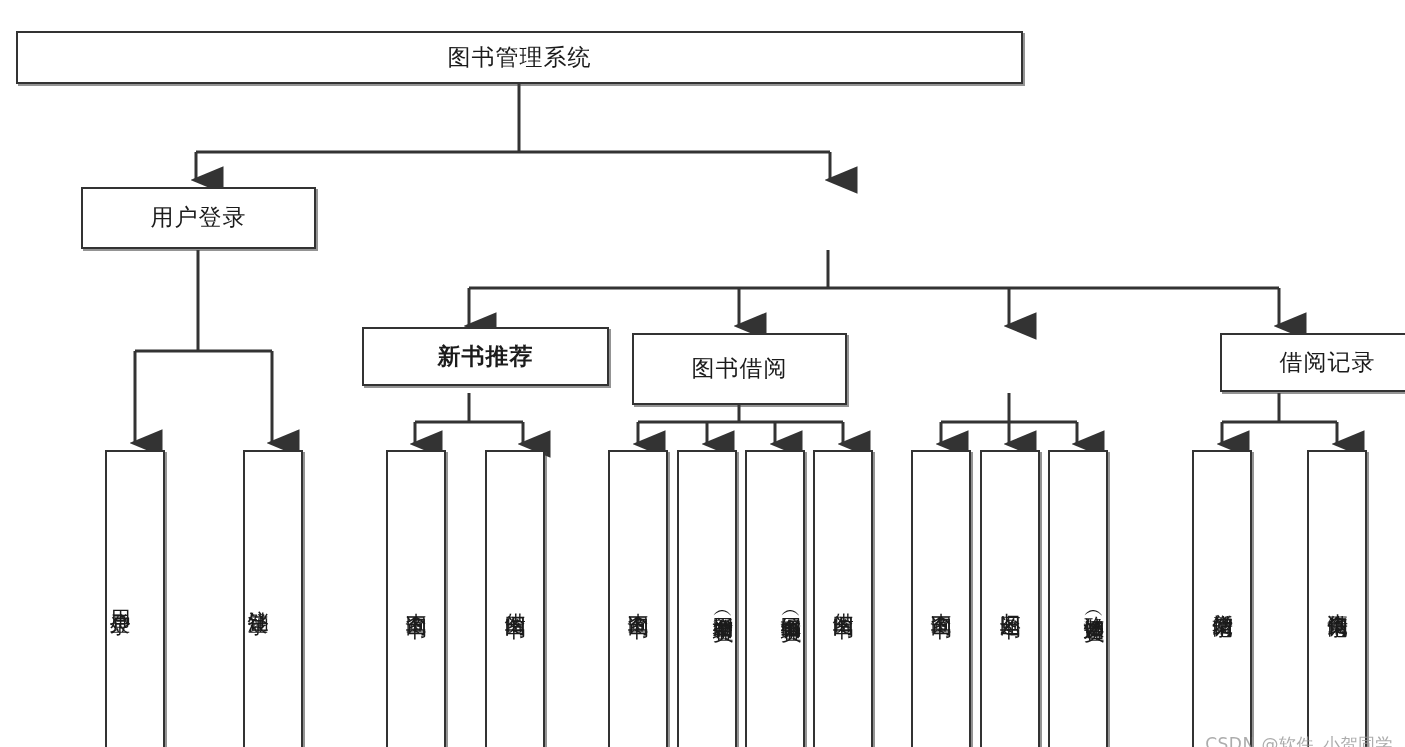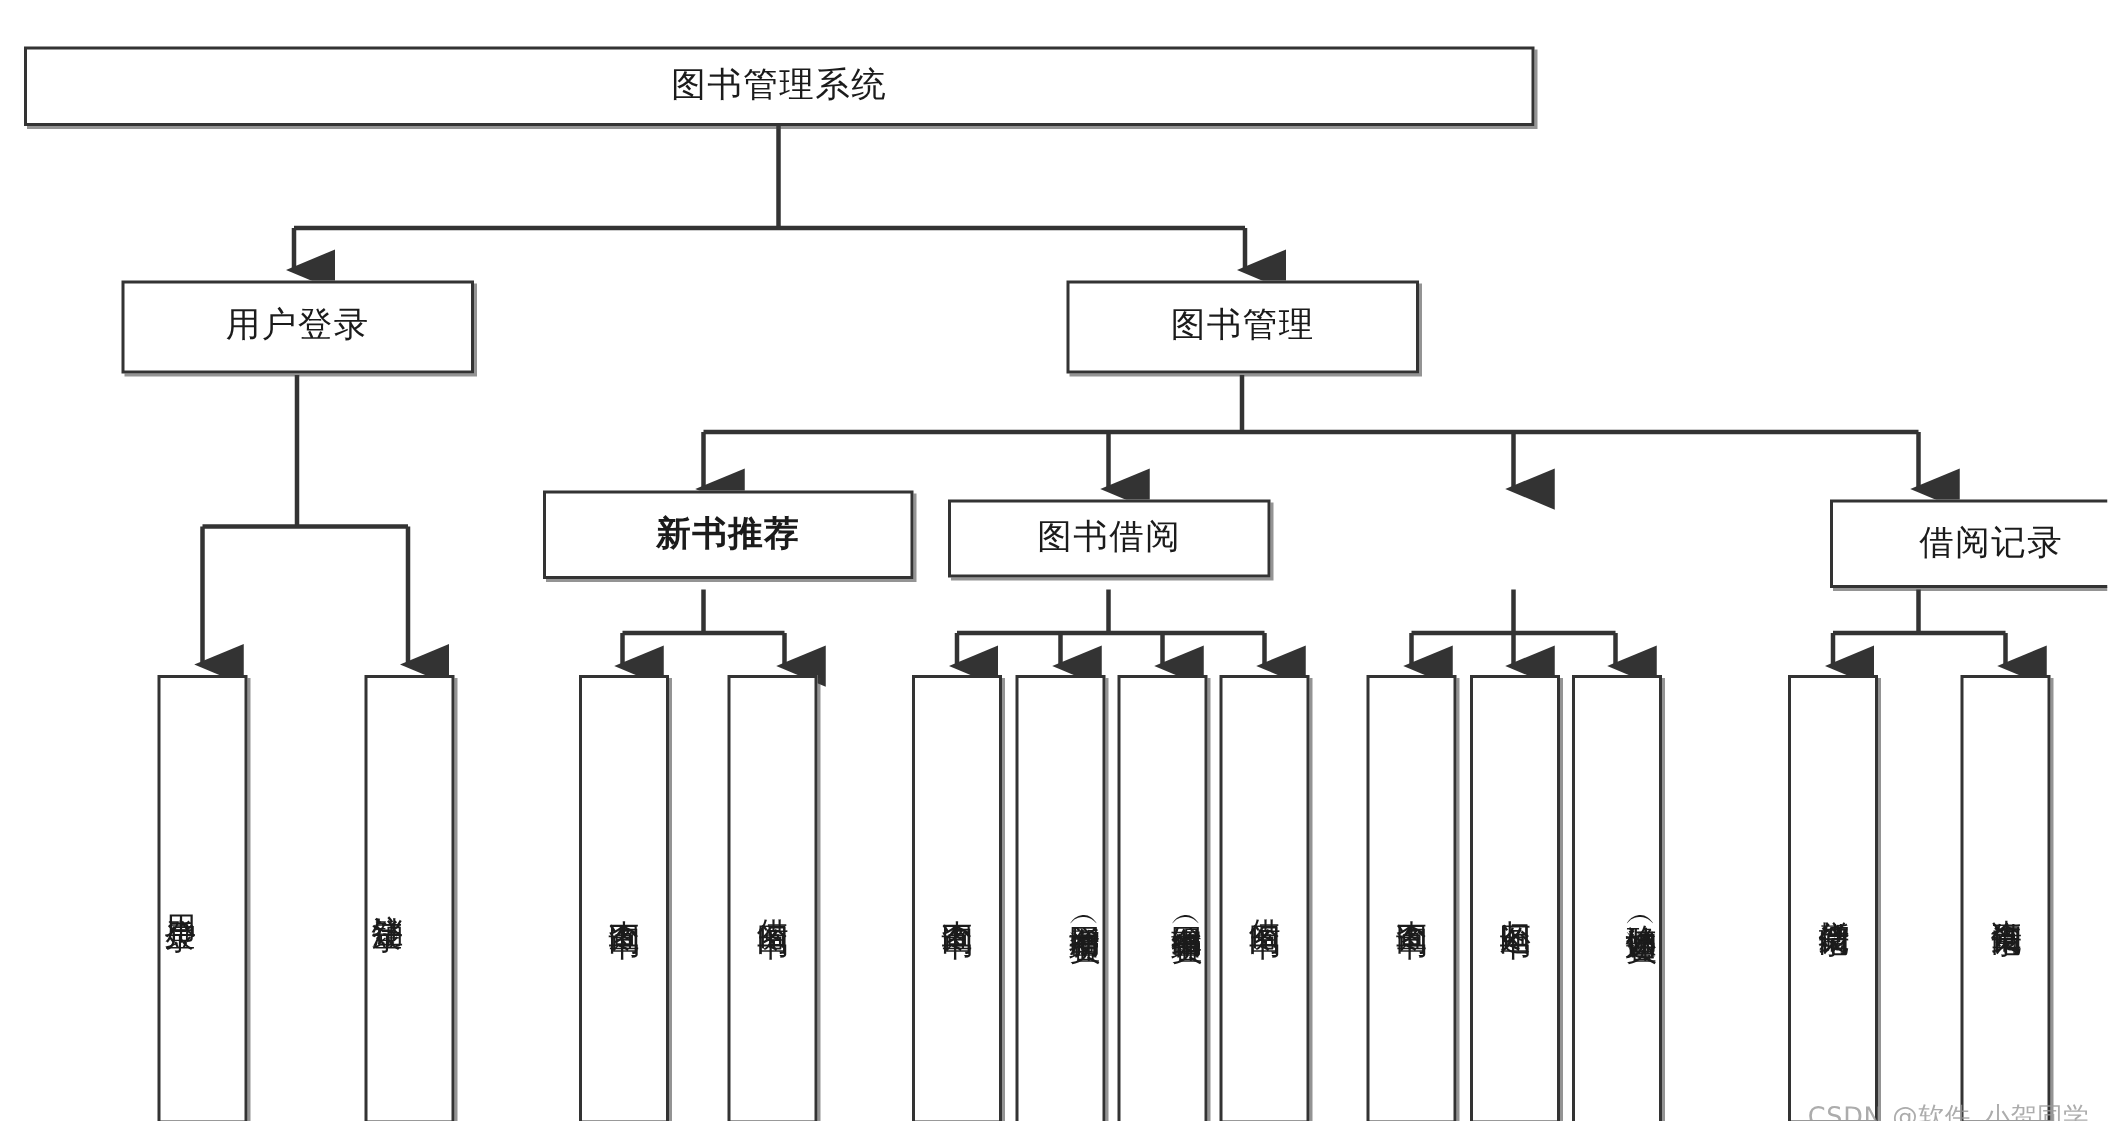--- a/index.html
+++ b/index.html
@@ -124,25 +124,24 @@
       <path d="M 1222 406 L 1337 406"></path>
       <path d="M 1222 406 L 1222 428" marker-end="url(#arrow)"></path>
       <path d="M 1337 406 L 1337 428" marker-end="url(#arrow)"></path>
     </g>
   </svg>
 
   <div class="node horiz" style="left:16px; top:15px; width:1007px; height:53px;">图书管理系统</div>
 
   <div class="node horiz" style="left:81px; top:171px; width:235px; height:62px;">用户登录</div>
 
-  <div class="node horiz" style="left:711px; top:171px; width:235px; height:62px;">图书管理</div>
 
   <div class="node horiz" style="left:362px; top:311px; width:247px; height:59px;font-weight:bold;">新书推荐</div>
 
-  <div class="node horiz" style="left:632px; top:317px; width:215px; height:52px;">图书借阅</div>
+  <div class="node horiz" style="left:632px; top:317px; width:215px; height:72px;">图书借阅</div>
 
 
   <div class="node horiz" style="left:1220px; top:317px; width:215px; height:59px;">借阅记录</div>
 
   <div class="node vert bottomish" style="left:105px; top:434px; width:60px; height:299px;">用户登录</div>
 
   <div class="node vert bottomish" style="left:243px; top:434px; width:60px; height:299px;">注销登录</div>
 
   <div class="node vert" style="left:386px; top:434px; width:60px; height:299px;">查询图书</div>
 

